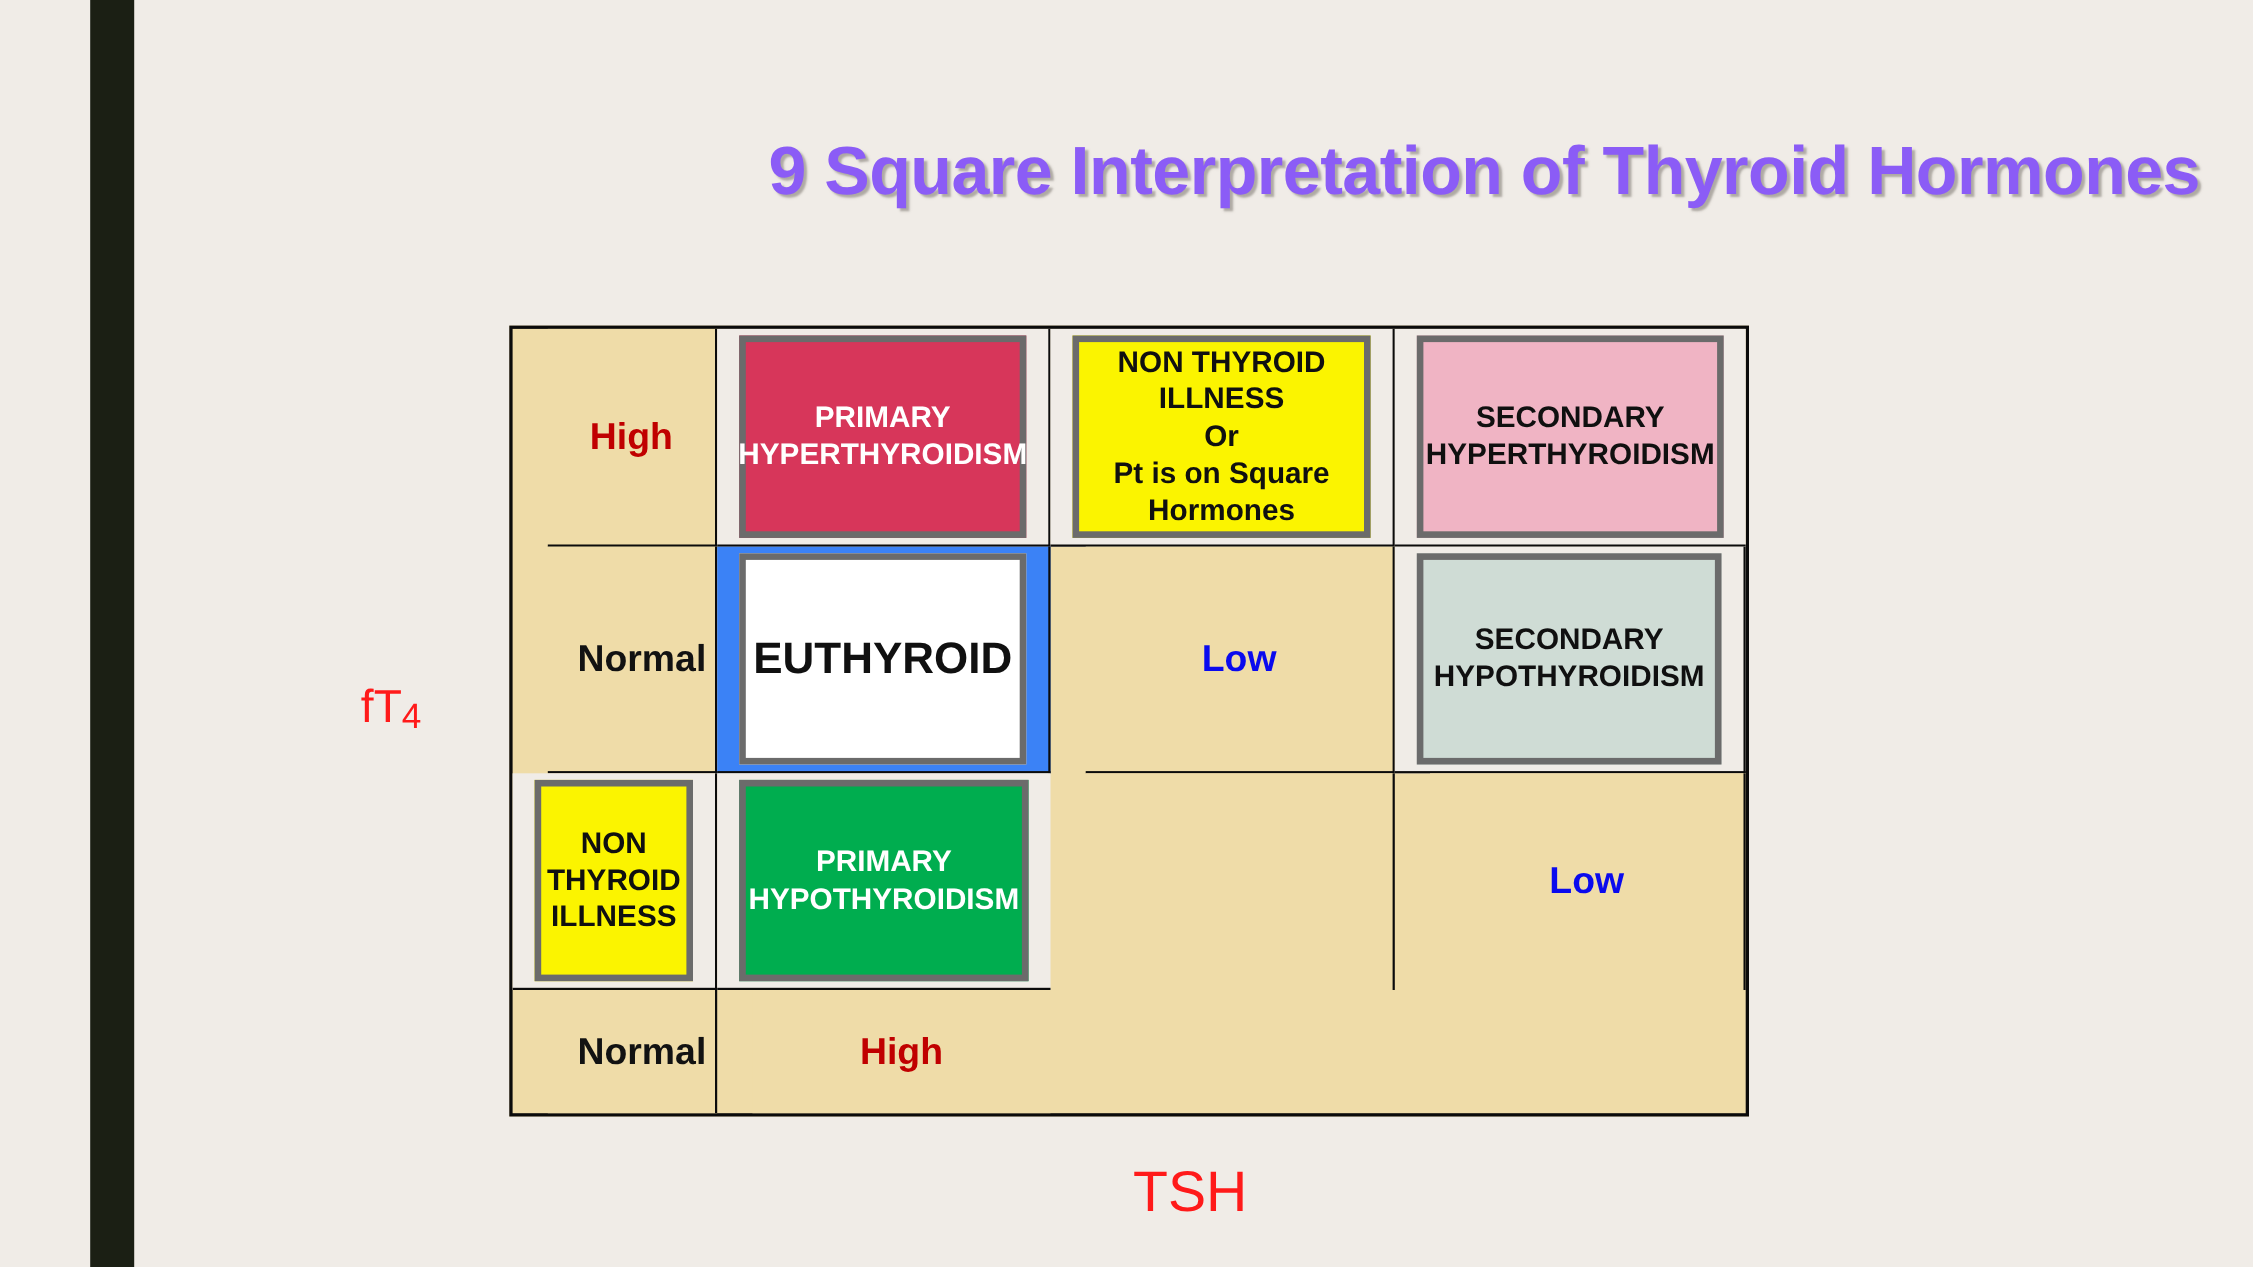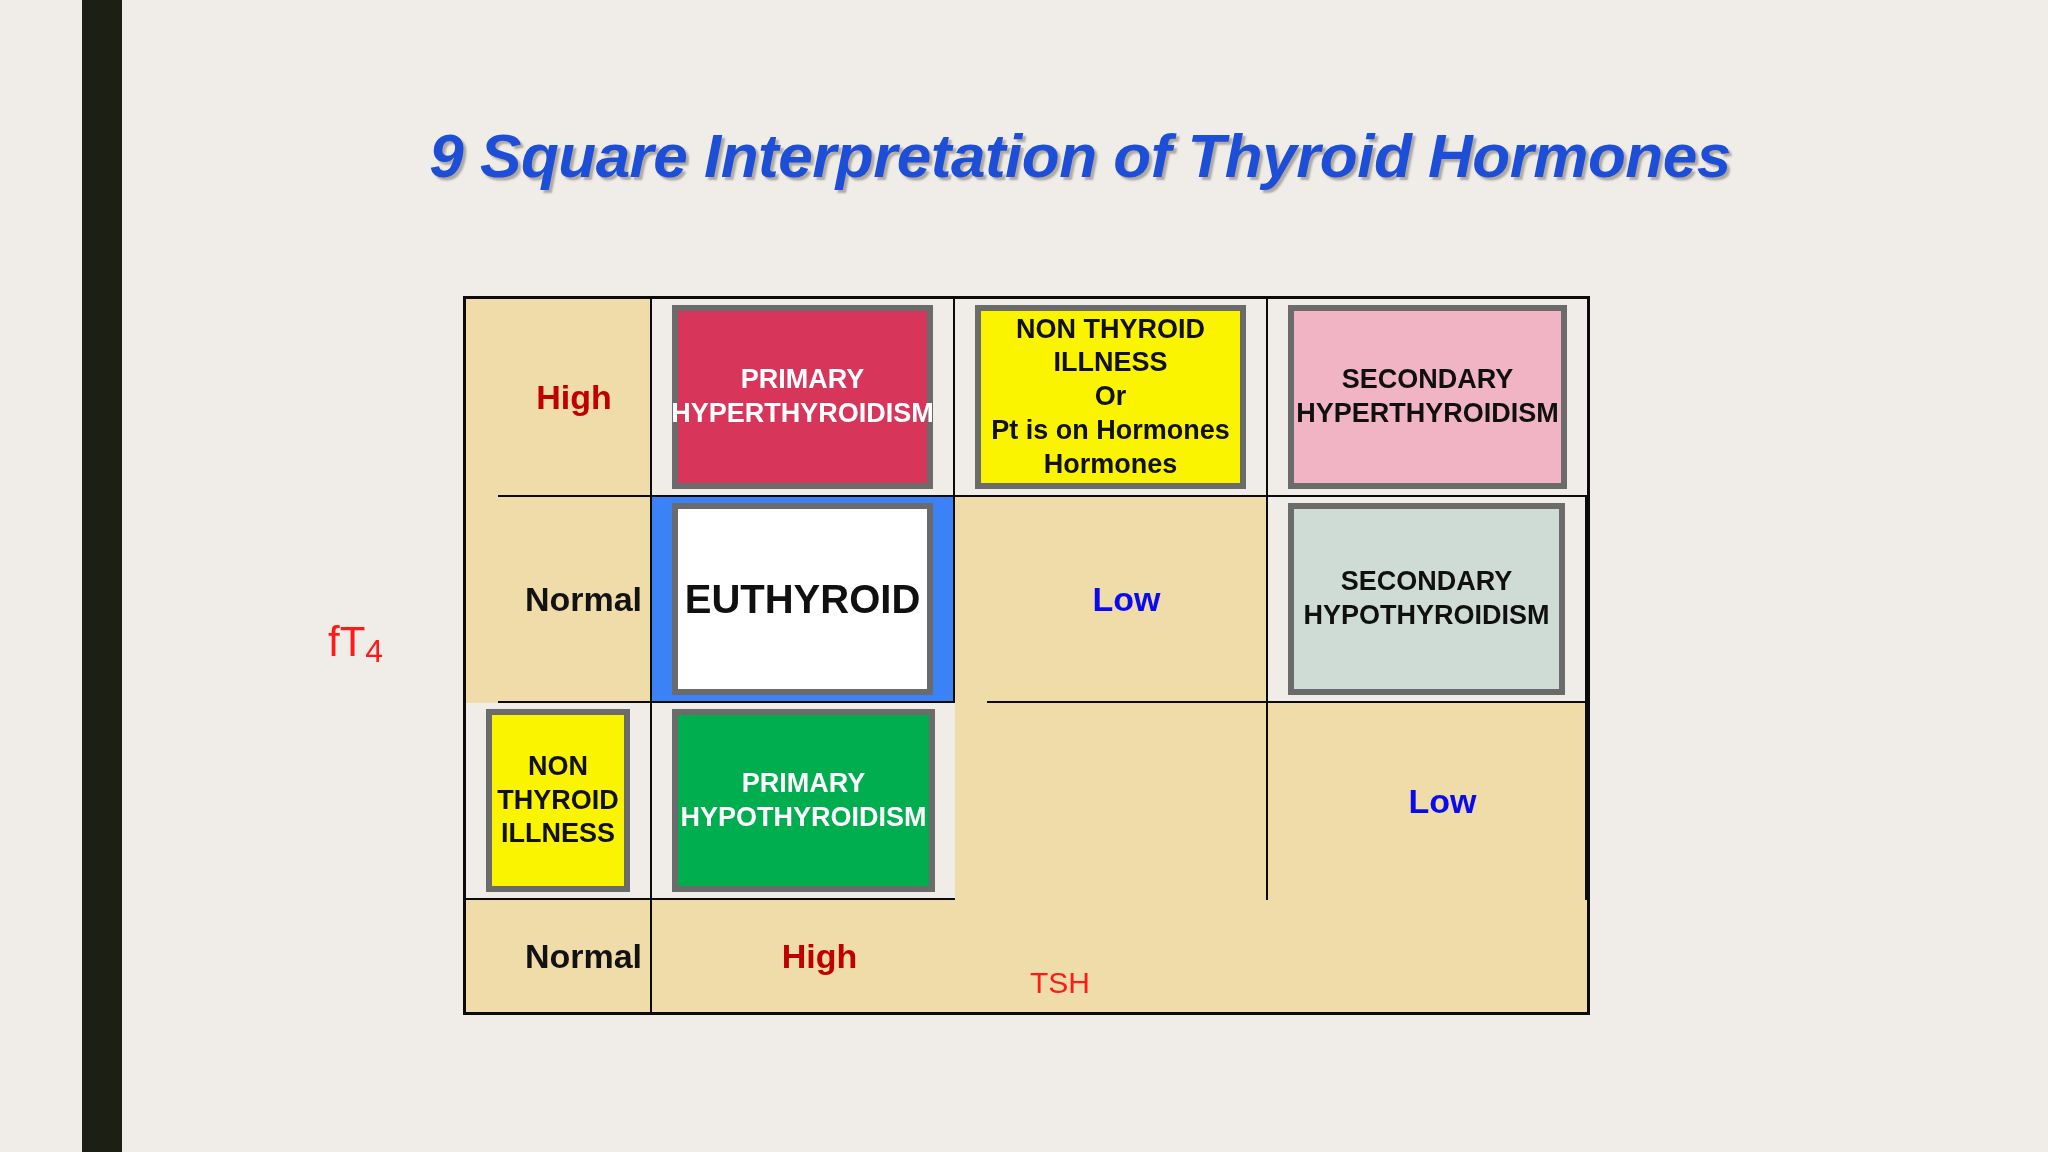--- a/index.html
+++ b/index.html
@@ -24,28 +24,27 @@
     height: 1152px;
     background: #1B1F14;
   }
 
   
   #title {
     position: absolute;
     left: 160px;
     top: 120px;
     width: 1840px;
-    text-align: center;
+    text-align: right;
     font-size: 62px;
     font-weight: bold;
-    color: #1d4ed8;
+    color: #8b5cf6;
     letter-spacing: -0.5px;
     text-shadow: 3px 3px 2px rgba(120,115,108,0.55);
     white-space: nowrap;
-    font-style: italic;
   }
 
   
   #grid-wrap {
     position: absolute;
     left: 463px;
     top: 296px;
     width: 1127px;
     height: 719px;
     border: 3px solid #0B0B0B;
@@ -131,22 +130,22 @@
     color: #FF1A1A;
     letter-spacing: 0px;
   }
   #ft4-label .sub {
     font-size: 32px;
     vertical-align: -6px;
   }
   #tsh-label {
     position: absolute;
     left: 1030px;
-    top: 966px;
-    font-size: 30px;
+    top: 1054px;
+    font-size: 52px;
     font-weight: normal;
     color: #FF1A1A;
   }
 </style>
 </head>
 <body>
 
 <div id="left-bar"></div>
 
 <div id="title">9 Square Interpretation of Thyroid Hormones</div>
@@ -166,21 +165,21 @@
         </div>
       </div>
     </div>
 
     <div class="cell boxcell">
       <div class="box yellow">
         <div>
           <span class="ln">NON THYROID</span>
           <span class="ln">ILLNESS</span>
           <span class="ln mixed">Or</span>
-          <span class="ln mixed">Pt is on Hormones</span>
+          <span class="ln mixed">Pt is on Square</span>
           <span class="ln mixed">Hormones</span>
         </div>
       </div>
     </div>
 
     <div class="cell boxcell last-col">
       <div class="box pink">
         <div>
           <span class="ln">SECONDARY</span>
           <span class="ln">HYPERTHYROIDISM</span>

